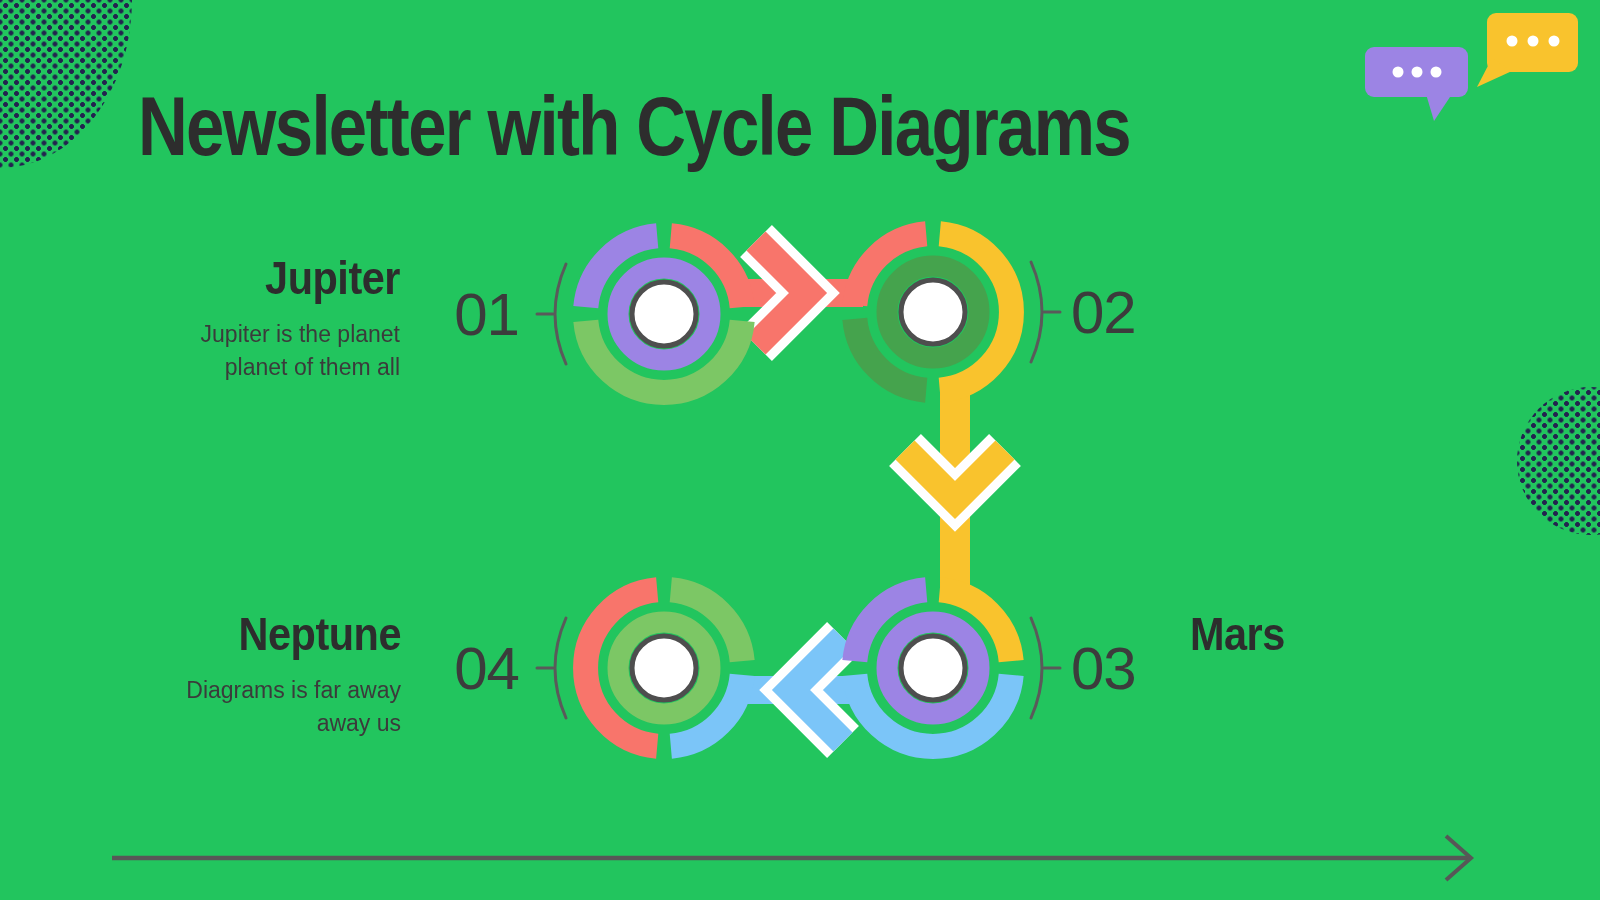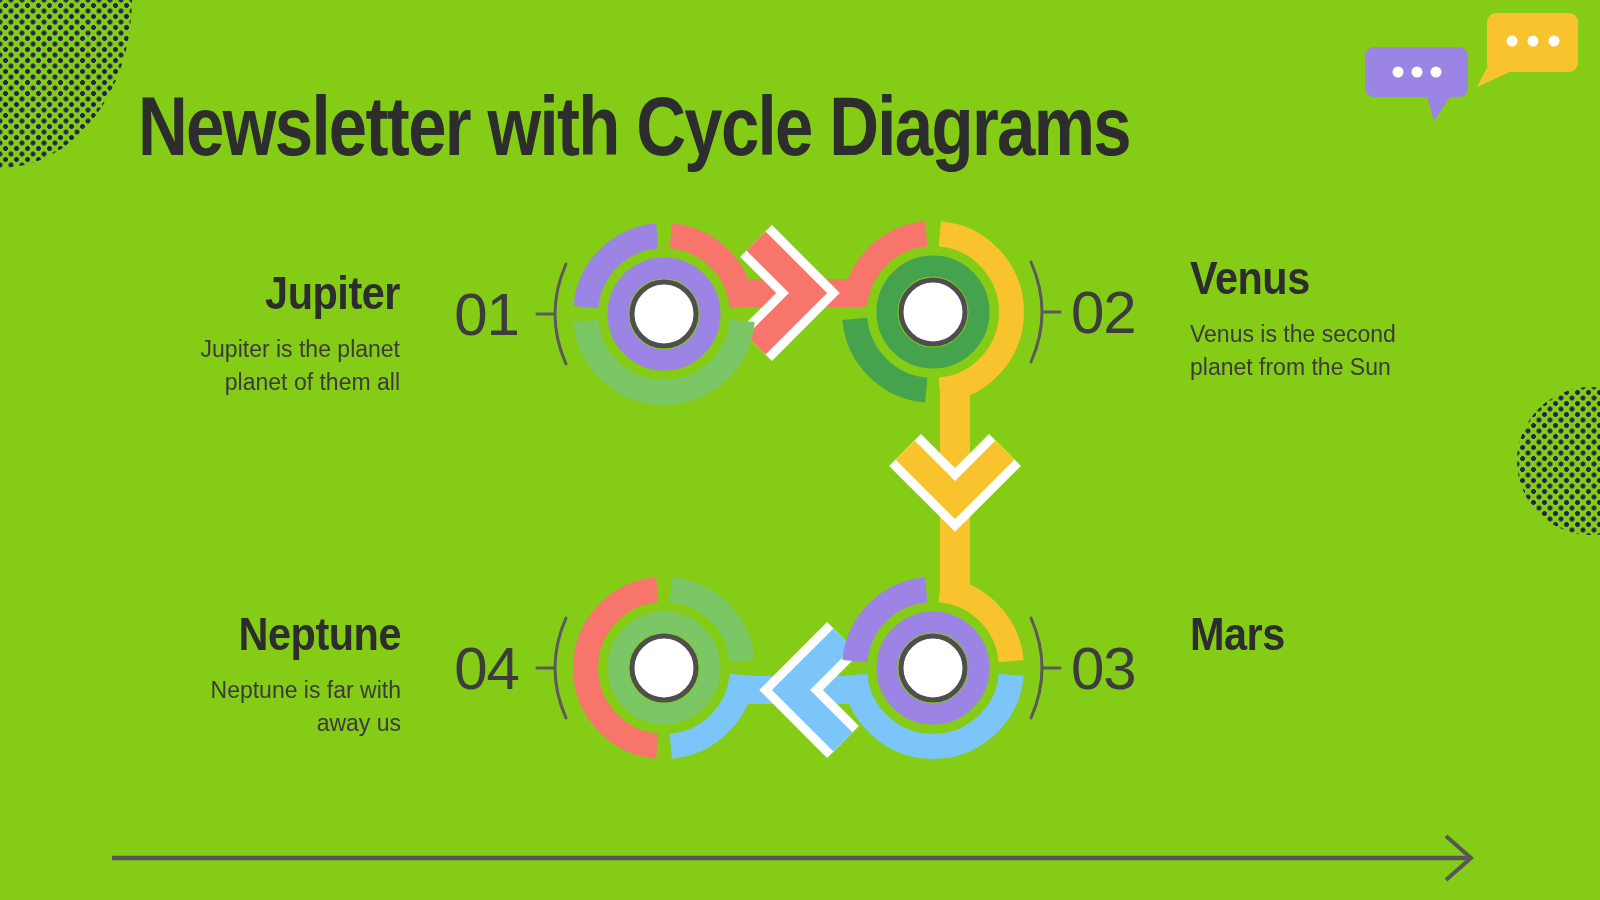--- a/index.html
+++ b/index.html
@@ -1,17 +1,17 @@
 <!DOCTYPE html>
 <html><head>
 <meta charset="utf-8">
 <style>
   html,body{margin:0;padding:0;background:#e8e8e8;}
   .stage{
-    position:relative;width:1600px;height:900px;background:#84cc16;
+    position:relative;width:1600px;height:900px;background:#22c55e;
     overflow:hidden;font-family:"Liberation Sans","DejaVu Sans",sans-serif;
   }
   
   .halftone{
     position:absolute;
     background-image:
       radial-gradient(circle, var(--dots) 2.1px, rgba(0,0,0,0) 2.8px),
       radial-gradient(circle, var(--dots) 2.1px, rgba(0,0,0,0) 2.8px);
     background-size:11px 11px;
     background-position:0 0, 5.5px 5.5px;
@@ -28,21 +28,21 @@
   .planet{position:absolute;width:280px;}
   .planet .pname{
     font-size:46px;font-weight:700;color:var(--title);margin:0;
     letter-spacing:-.5px;line-height:1.15;
     transform:scaleX(.9);
   }
   .planet .desc{margin-top:13px;font-size:23px;color:var(--body);line-height:33px;}
   .planet.align-right{text-align:right;}
   .planet.align-right .pname{transform-origin:right center;}
   .planet.align-left .pname{transform-origin:left center;}
-  .planet-jupiter{left:120px;top:252px;margin-top:15px;}
+  .planet-jupiter{left:120px;top:252px;}
   .planet-venus{left:1190px;top:252px;}
   .planet-neptune{left:121px;top:608px;}
   .planet-mars{left:1190px;top:608px;}
 
   svg.overlay{position:absolute;left:0;top:0;}
   .bubble-purple{fill:var(--purple);}
   .bubble-yellow{fill:var(--yellow);}
   .bubble-dot{fill:#ffffff;}
   .bottom-arrow-stroke{stroke:var(--gray);fill:none;}
 </style>
@@ -57,32 +57,25 @@
   <div class="page-title">Newsletter with Cycle Diagrams</div>
 
   <div class="planet planet-jupiter align-right">
     <div class="pname">Jupiter</div>
     <div class="desc">
       <span>Jupiter is the planet</span><br>
       <span>planet of them all</span>
     </div>
   </div>
 
-  <div class="planet planet-venus align-left">
-    <div class="pname">Venus</div>
-    <div class="desc">
-      <span>Venus is the second</span><br>
-      <span>planet from the Sun</span>
-    </div>
-  </div>
 
   <div class="planet planet-neptune align-right">
     <div class="pname">Neptune</div>
     <div class="desc">
-      <span>Neptune is far with</span><br>
+      <span>Diagrams is far away</span><br>
       <span>away us</span>
     </div>
   </div>
 
   <div class="planet planet-mars align-left">
     <div class="pname">Mars</div>
   </div>
 
   <svg class="overlay" width="1600" height="900" viewBox="0 0 1600 900">
 

